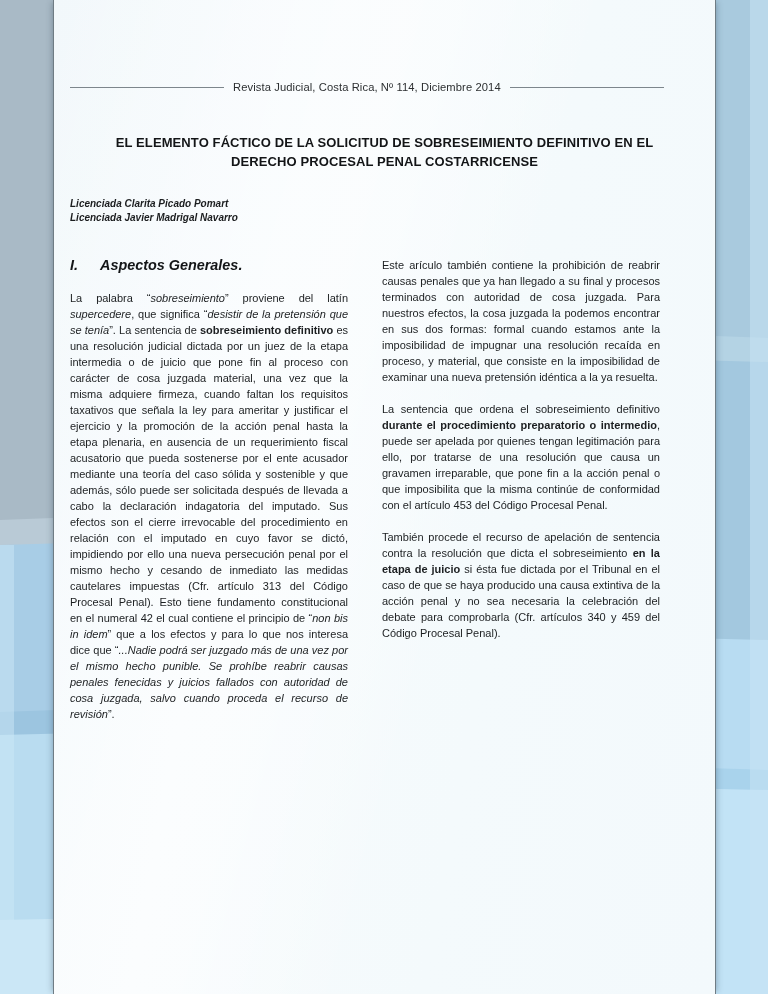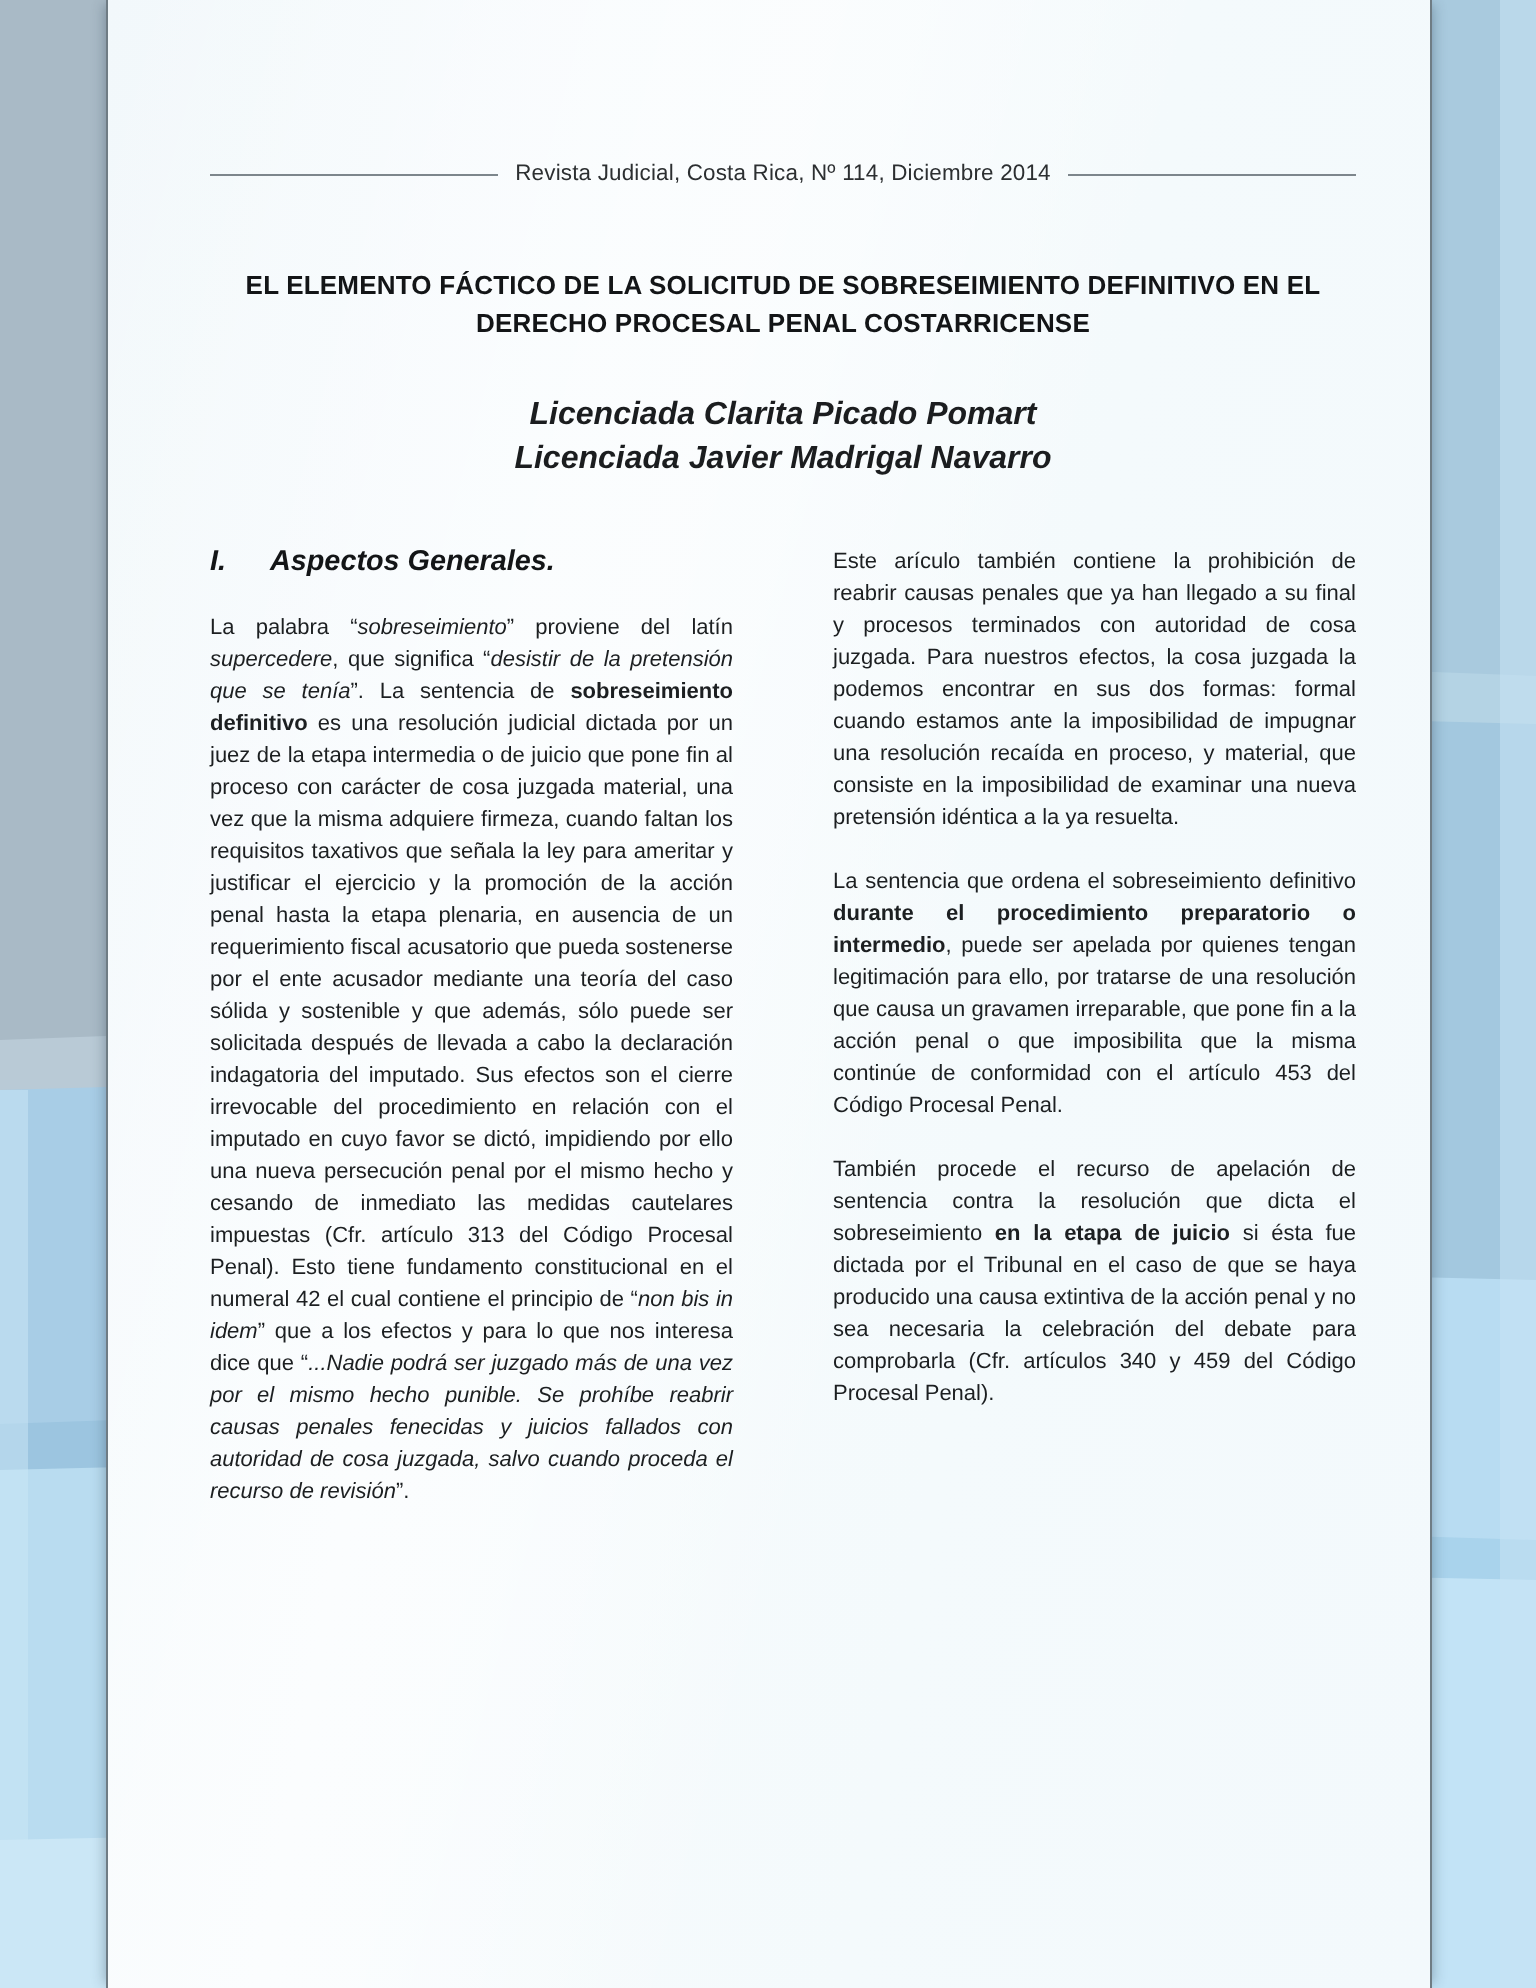--- a/index.html
+++ b/index.html
@@ -132,22 +132,21 @@
     background: linear-gradient(105deg,
       rgba(255,255,255,0) 0%,
       rgba(255,255,255,.55) 38%,
       rgba(255,255,255,0) 60%);
     pointer-events: none;
   }
 
   .content {
     position: relative;
     z-index: 2;
-    padding: 0 37px;
-    margin-left: 14px;
+    padding: 0 16px;
   }
 
   
   .running-head {
     display: flex;
     align-items: center;
     gap: 9px;
     margin-top: 81px;
     color: #2c2f31;
     font-size: 11.2px;
@@ -169,33 +168,33 @@
     line-height: 1.46;
     font-weight: bold;
     text-align: center;
     color: #131517;
     letter-spacing: .1px;
   }
 
   
   .authors {
     margin-top: 25px;
-    text-align: center;
+    text-align: left;
     font-style: italic;
     font-weight: bold;
-    font-size: 16px;
+    font-size: 10px;
     line-height: 1.38;
     color: #1b1d1f;
   }
 
   
   .columns {
     margin-top: 32px;
     display: flex;
-    gap: 50px;
+    gap: 34px;
   }
   .col { width: 278px; }
 
   h2.section-head {
     margin: 0 0 17px 0;
     font-size: 14.4px;
     font-weight: bold;
     font-style: italic;
     color: #131517;
   }

